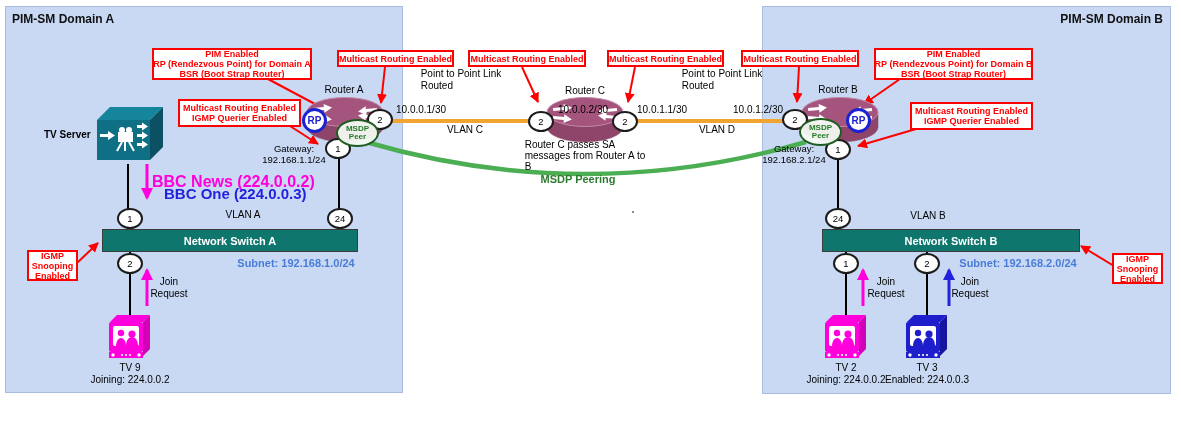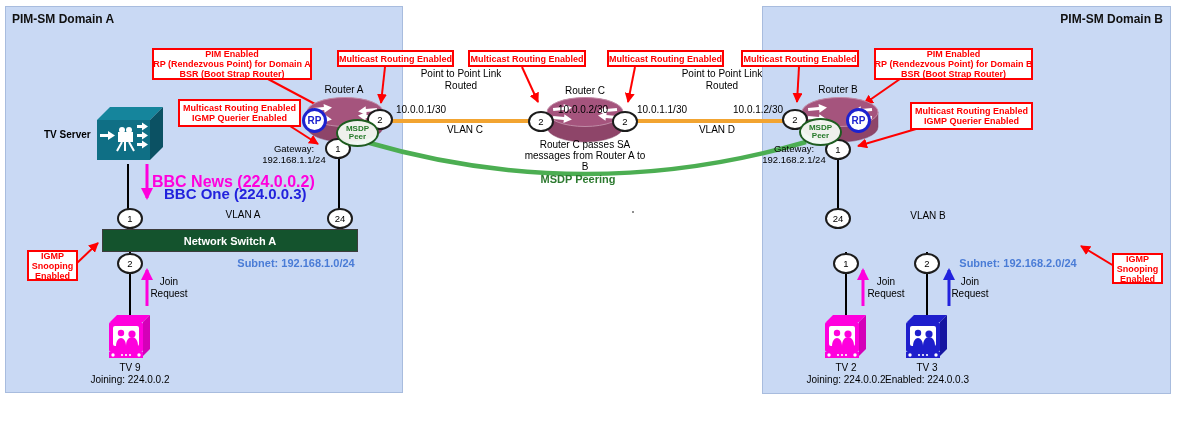--- a/index.html
+++ b/index.html
@@ -6,34 +6,34 @@
   .stage{position:relative;width:1181px;height:422px;background:#fff;
          font-family:"Liberation Sans",sans-serif;overflow:hidden;}
   .abs{position:absolute;}
   .domain{position:absolute;background:#c9d9f4;border:1px solid #a8bcde;z-index:1;box-sizing:border-box;}
   .dtitle{position:absolute;font-size:12px;font-weight:bold;color:#111;z-index:4;white-space:nowrap;}
   .redbox{position:absolute;background:#fff;border:2px solid #f00;color:#f00;font-weight:bold;
           text-align:center;display:flex;flex-direction:column;align-items:center;justify-content:center;
           z-index:6;box-sizing:border-box;}
   .redbox .ln{font-size:9px;line-height:10px;white-space:nowrap;}
   .lbl{position:absolute;font-size:10px;color:#000;z-index:4;white-space:nowrap;}
-  .ctr{transform:translateX(-50%);text-align:center;}
+  .ctr{transform:translateX(-50%);}
   .bold{font-weight:bold;}
   .magenta{color:#ff00dd;}
   .blue{color:#2222dd;}
   .subnet{color:#4a7cd6;font-weight:bold;font-size:11px;}
   .green{color:#2d7a30;font-weight:bold;font-size:11px;}
   .portc{position:absolute;width:26px;height:21px;background:#fff;border:2px solid #1c1c1c;border-radius:50%;
          display:flex;align-items:center;justify-content:center;font-size:9.5px;color:#000;z-index:5;box-sizing:border-box;}
   .rp{position:absolute;width:25px;height:25px;background:#fff;border:3px solid #1d22cf;border-radius:50%;
       display:flex;align-items:center;justify-content:center;font-size:10px;font-weight:bold;color:#1d22cf;z-index:5;box-sizing:border-box;}
   .msdpp{position:absolute;width:43px;height:28px;background:rgba(244,250,243,0.95);border:2.5px solid #1e5c20;border-radius:50%;
          display:flex;flex-direction:column;align-items:center;justify-content:center;color:#267a2a;font-weight:bold;
          font-size:8px;line-height:8.5px;z-index:5;box-sizing:border-box;}
-  .switchbar{position:absolute;background:#14532d;border:1px solid #3c3c3c;color:#fff;font-weight:bold;font-size:11px;
+  .switchbar{position:absolute;background:#0f766e;border:1px solid #3c3c3c;color:#fff;font-weight:bold;font-size:11px;
              display:flex;align-items:center;justify-content:center;z-index:3;box-sizing:border-box;}
   .devsvg{position:absolute;z-index:3;}
   .dot{position:absolute;width:2px;height:2px;background:#8f8f8f;z-index:4;}
 </style>
 </head>
 <body>
 
 <div class="stage">
 
   <div class="domain" style="left:5px;top:6px;width:398px;height:387px;"></div>
@@ -175,20 +175,23 @@
     <circle cx="5" cy="42" r="1.7" fill="#fff"></circle>
       <circle cx="14" cy="42" r="1.1" fill="#fff"></circle>
       <circle cx="18" cy="42" r="1.1" fill="#fff"></circle>
       <circle cx="22" cy="42" r="1.1" fill="#fff"></circle>
       <circle cx="31" cy="42" r="1.7" fill="#fff"></circle>
   </svg>
 
   <div class="switchbar" style="left:102px;top:229px;width:256px;height:23px;">
     <span>Network Switch A</span>
   </div>
+  <div class="switchbar" style="left:822px;top:229px;width:258px;height:23px;">
+    <span>Network Switch B</span>
+  </div>
 
   <div class="portc" style="left:367px;top:109px;">2</div>
   <div class="portc" style="left:325px;top:138px;">1</div>
   <div class="portc" style="left:528px;top:111px;">2</div>
   <div class="portc" style="left:612px;top:111px;">2</div>
   <div class="portc" style="left:782px;top:109px;">2</div>
   <div class="portc" style="left:825px;top:139px;">1</div>
   <div class="portc" style="left:117px;top:208px;">1</div>
   <div class="portc" style="left:327px;top:208px;">24</div>
   <div class="portc" style="left:117px;top:253px;">2</div>

